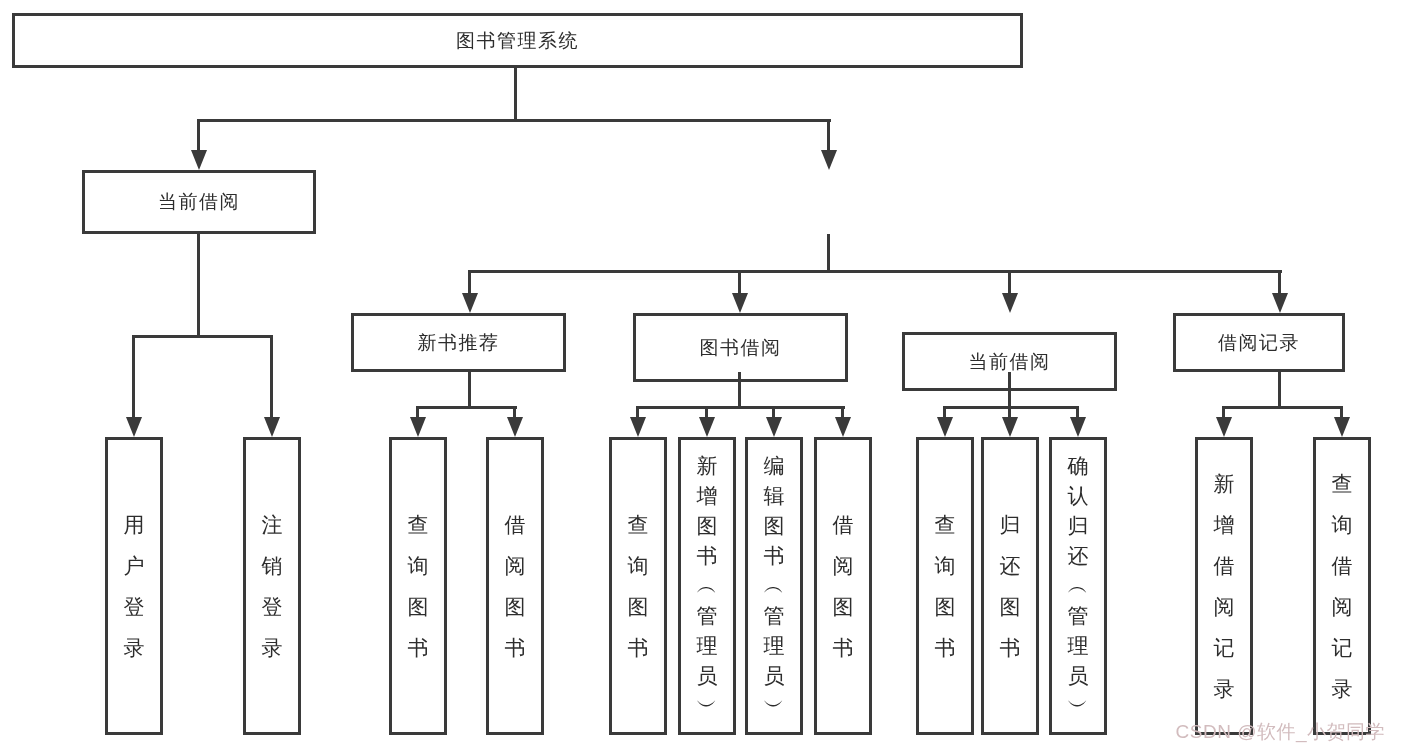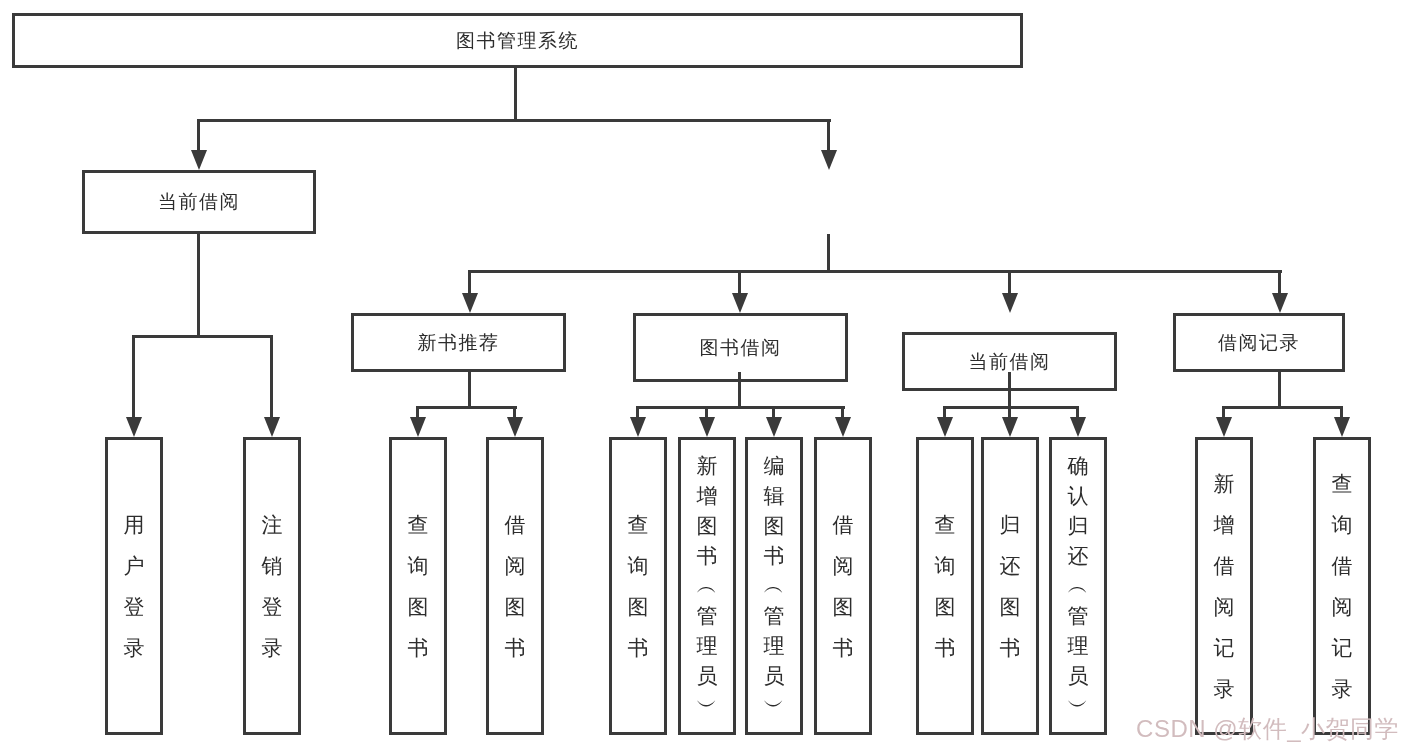--- a/index.html
+++ b/index.html
@@ -38,22 +38,22 @@
   }
   .vtext div{text-align:center;}
   .line{position:absolute;background:var(--line);}
   .arrow{
     position:absolute;width:0;height:0;
     border-left:8px solid transparent;
     border-right:8px solid transparent;
     border-top:20px solid var(--line);
   }
   .watermark{
-    position:absolute;right:6px;bottom:2px;
-    font-size:24px;letter-spacing:0.5px;
+    position:absolute;right:20px;bottom:2px;
+    font-size:19px;letter-spacing:0.5px;
     color:var(--wm);z-index:5;
   }
 </style>
 </head>
 <body>
 
 <div class="canvas">
 
   <div class="node" style="left:12px;top:13px;width:1011px;height:55px">
     <span class="lbl">图书管理系统</span>

